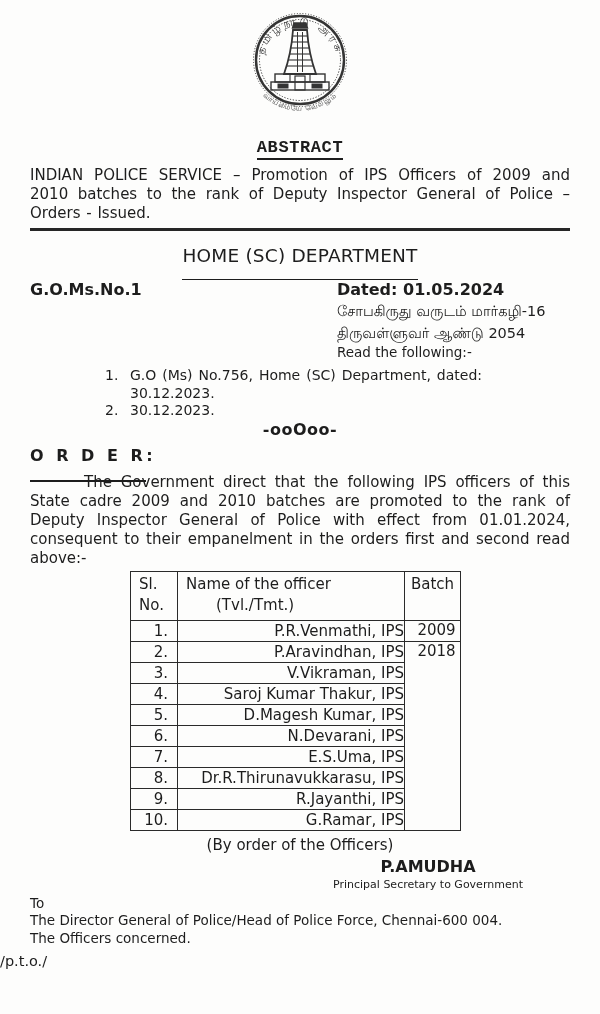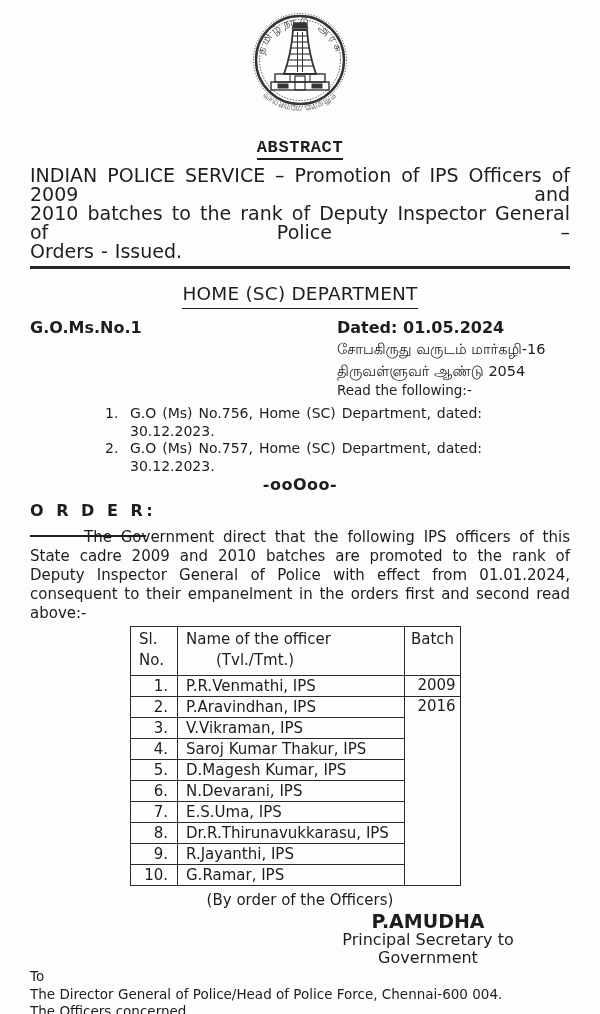--- a/index.html
+++ b/index.html
@@ -10,25 +10,25 @@
     margin: 0 auto;
     background: #fdfdfc;
     color: #1d1d1d;
     font-family: "DejaVu Sans", "Liberation Sans", sans-serif;
     overflow: hidden;
     padding-top: 8px;
   }
   .emblem-wrap { text-align: center; height: 116px; }
   .abstract-heading { margin-top: 14px; text-align: center; font-size: 17px; font-weight: bold; letter-spacing: .6px; font-family: Liberation Mono, monospace; }
   .abstract-heading .u { border-bottom: 2.5px solid #1d1d1d; padding-bottom: 1px; }
-  .para1 { margin: 9px 30px 4px 30px; font-size: 19px; line-height: 19px; word-spacing: 1px; }
+  .para1 { margin: 9px 30px 4px 30px; font-size: 15px; line-height: 19px; word-spacing: 1px; }
   .jl { text-align: justify; text-align-last: justify; }
   .rule { border: none; border-top: 3px solid #262626; margin: 5px 30px 0 30px; }
   .dept-heading { margin-top: 13px; text-align: center; font-size: 18.5px; line-height: 24px; letter-spacing: .2px; }
-  .dept-heading .u { border-bottom: 1.8px solid #1d1d1d; padding-bottom: 4px; }
+  .dept-heading .u { border-bottom: 1.8px solid #1d1d1d; padding-bottom: 13px; }
   .go-block { position: relative; margin: 12px 30px 0 30px; min-height: 82px; }
   .go-number { position: absolute; left: 0; top: 0; font-weight: bold; font-size: 16px; }
   .go-right { margin-left: 307px; }
   .dated { font-weight: bold; font-size: 16px; line-height: 20px; }
   .tamil-line { font-size: 14.5px; line-height: 22px; white-space: nowrap; }
   .read-following { font-size: 13.5px; line-height: 17px; }
   .refs { margin: 5px 30px 0 105px; font-size: 14px; }
   .ref { display: flex; line-height: 17.5px; }
   .ref-num { width: 25px; flex: none; }
   .ref-body { width: 352px; }
@@ -41,26 +41,26 @@
   table.officers th, table.officers td {
     border: 1.6px solid #2a2a2a;
     font-size: 15px; font-weight: normal;
     vertical-align: top; overflow: hidden; white-space: nowrap;
   }
   th.h-sl { width: 47px; padding: 2px 8px 4px 8px; text-align: left; line-height: 21px; }
   th.h-name { width: 227px; padding: 2px 0 4px 8px; text-align: left; line-height: 21px; }
   th.h-name .sub { padding-left: 30px; }
   th.h-batch { width: 56px; text-align: center; padding: 2px 0 4px 0; line-height: 21px; }
   td.c-sl { text-align: right; padding: 1px 9px 1px 0; line-height: 18px; height: 20px; }
-  td.c-name { text-align: left; padding: 1px 0 1px 8px; line-height: 18px; height: 20px; }
+  td.c-name { text-align: right; padding: 1px 0 1px 8px; line-height: 18px; height: 20px; }
   td.c-batch { text-align: center; vertical-align: middle; line-height: 18px; padding-left: 8px; }
   .by-order { margin-top: 5px; text-align: center; font-size: 15px; line-height: 18px; }
   .sign-block { margin-left: 297px; width: 262px; text-align: center; margin-top: 3px; }
-  .sign-name { font-weight: bold; font-size: 19px; line-height: 19px; }
-  .sign-title { font-size: 16px; line-height: 18px; }
+  .sign-name { font-weight: bold; font-size: 16px; line-height: 19px; }
+  .sign-title { font-size: 11px; line-height: 18px; }
   .addr { margin: 1px 30px 0 30px; font-size: 13.5px; line-height: 17.5px; }
   .pto { margin: 6px 38px 0 0; font-size: 14.5px; }
 </style>
 </head>
 <body>
 
 <div class="page">
 
   <div class="emblem-wrap">
     <svg width="112" height="114" viewBox="0 0 110 114" aria-hidden="true">
@@ -133,21 +133,20 @@
     <div class="ref">
       <span class="ref-num">1.</span>
       <span class="ref-body">
         <span class="jl" style="display:block">G.O (Ms) No.756, Home (SC) Department, dated:</span>
         <span style="display:block">30.12.2023.</span>
       </span>
     </div>
     <div class="ref">
       <span class="ref-num">2.</span>
       <span class="ref-body">
-        <span class="jl" style="display:block">G.O (Ms) No.757, Home (SC) Department, dated:</span>
         <span style="display:block">30.12.2023.</span>
       </span>
     </div>
   </div>
 
   <div class="separator">-ooOoo-</div>
 
   <div class="order-heading">
     <span class="u">O R D E R</span><span>:</span>
   </div>
@@ -176,21 +175,21 @@
     </thead>
     <tbody>
       <tr>
         <td class="c-sl">1.</td>
         <td class="c-name">P.R.Venmathi, IPS</td>
         <td class="c-batch">2009</td>
       </tr>
       <tr>
         <td class="c-sl">2.</td>
         <td class="c-name">P.Aravindhan, IPS</td>
-        <td class="c-batch" rowspan="9">2016</td>
+        <td class="c-batch" rowspan="9">2018</td>
       </tr>
       <tr>
         <td class="c-sl">3.</td>
         <td class="c-name">V.Vikraman, IPS</td>
       </tr>
       <tr>
         <td class="c-sl">4.</td>
         <td class="c-name">Saroj Kumar Thakur, IPS</td>
       </tr>
       <tr>

